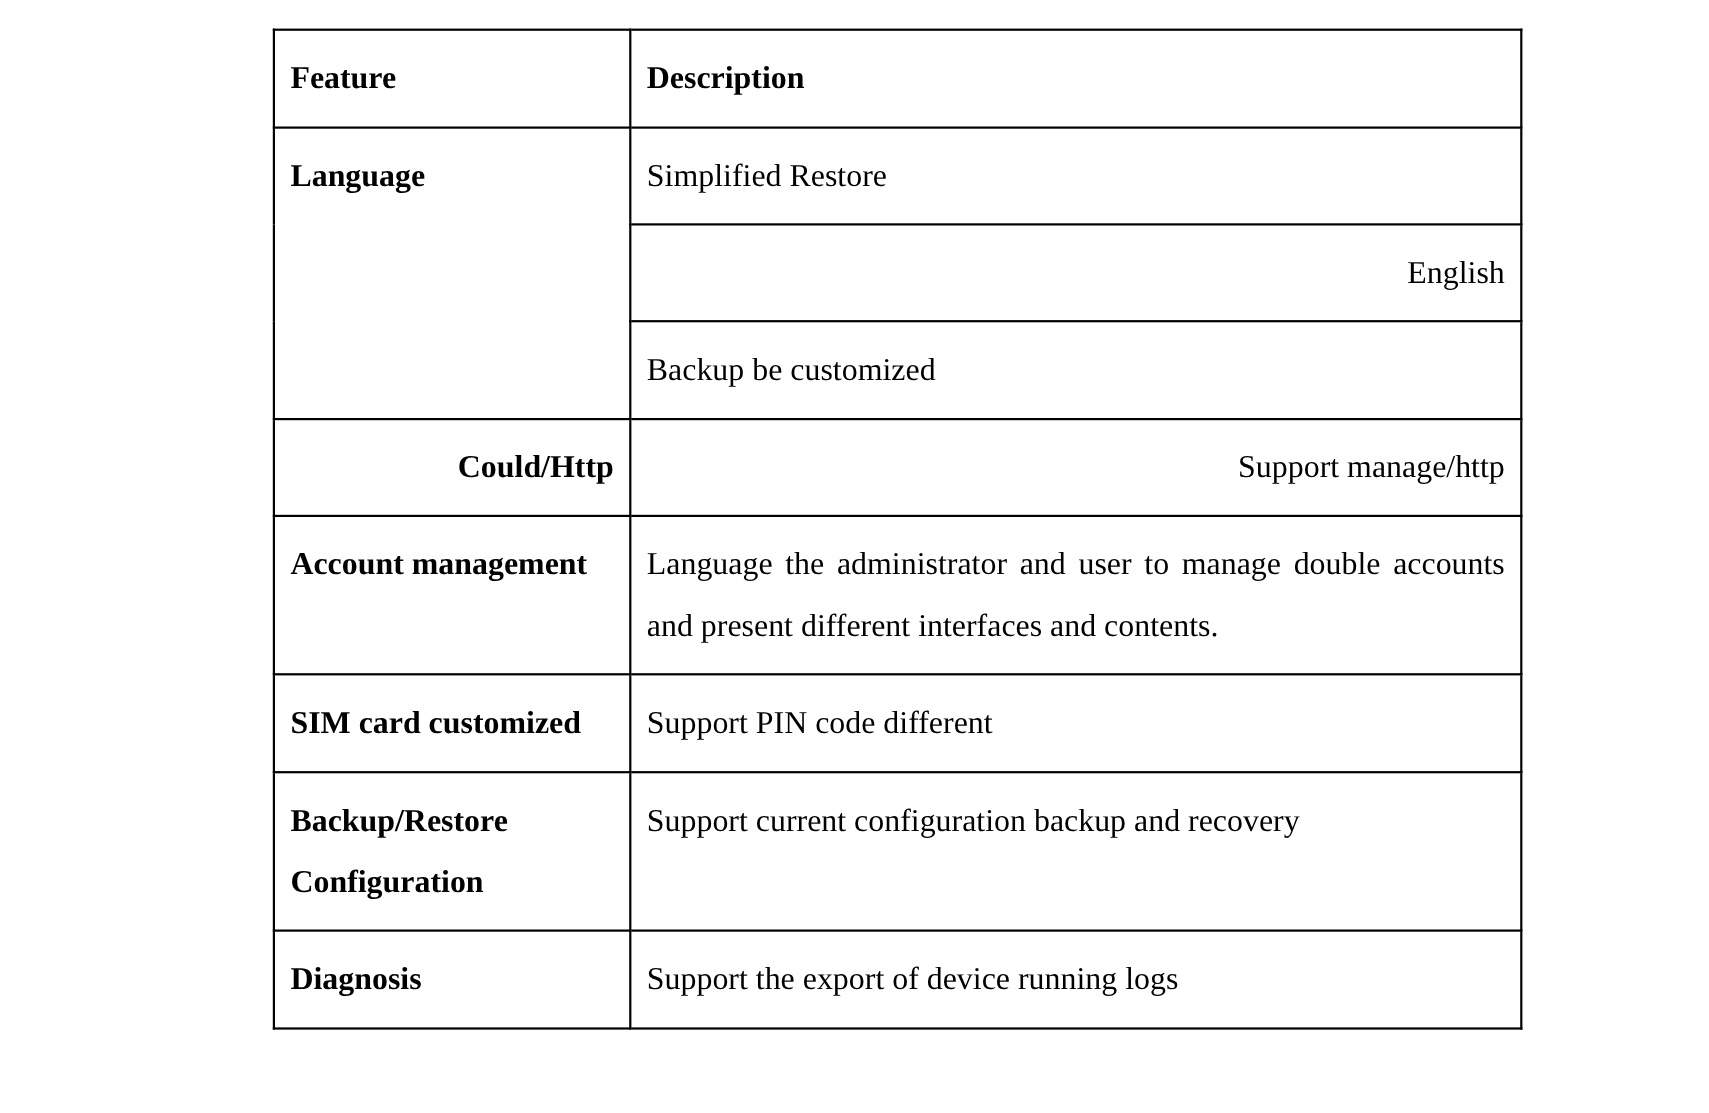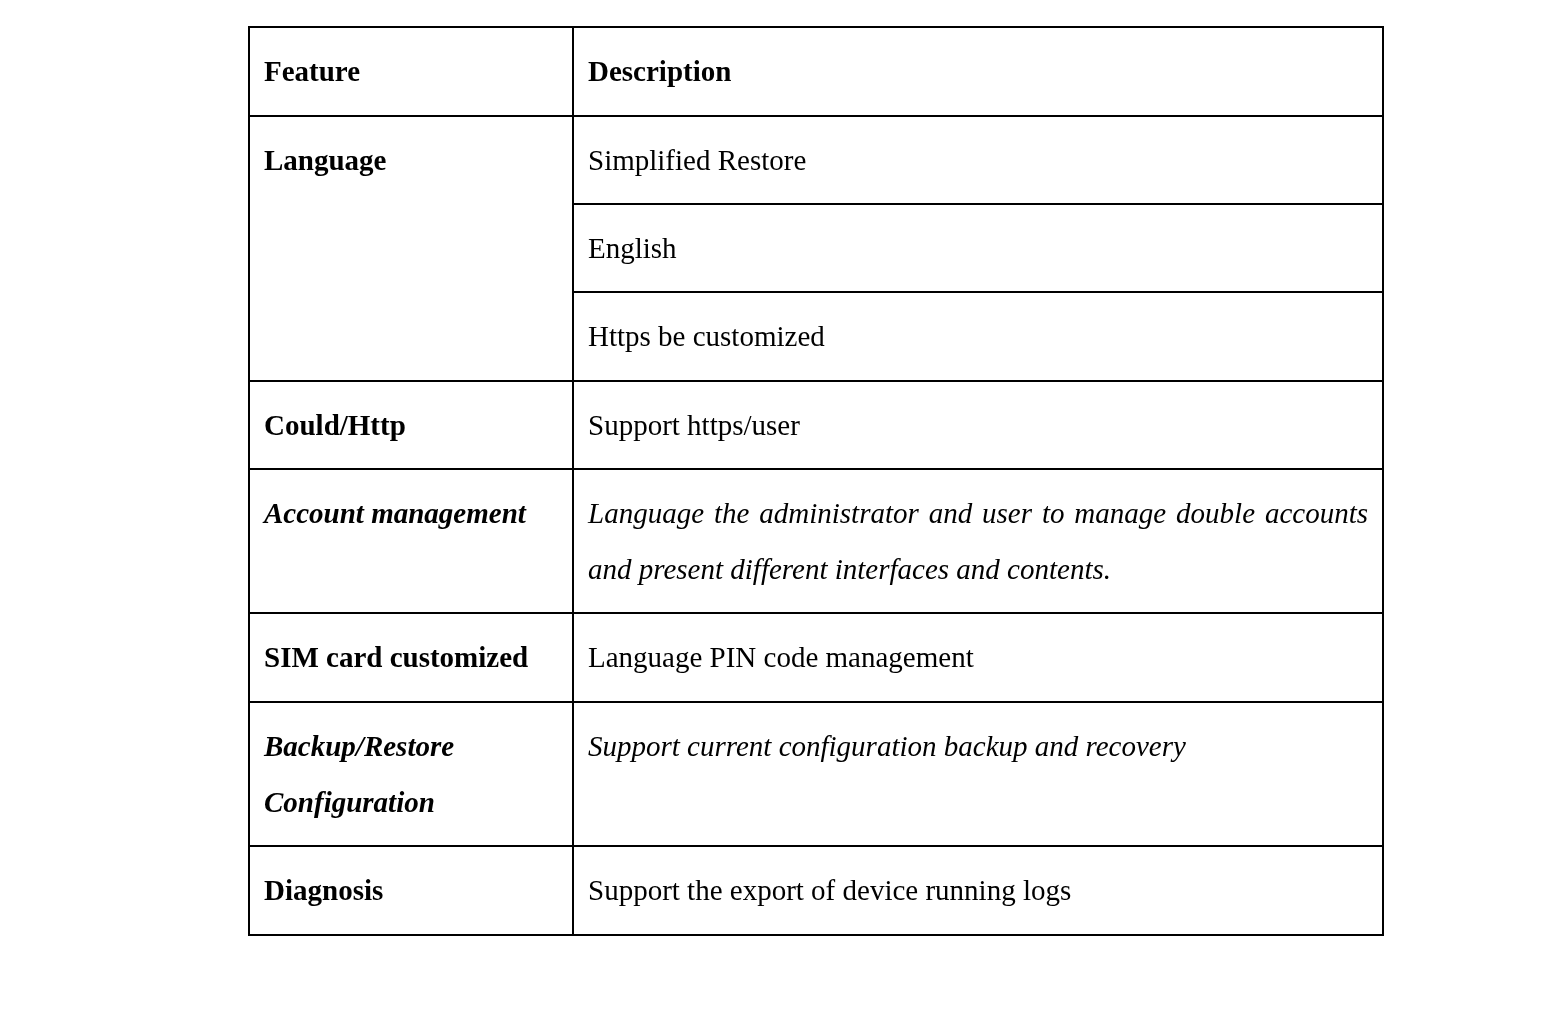--- a/index.html
+++ b/index.html
@@ -37,22 +37,22 @@
     font-weight: bold;
   }
   td.head {
     font-weight: bold;
   }
   td.justify {
     text-align: justify;
   }
   tr.h89  { height: 89px; }
   tr.h90  { height: 70px; }
-  tr.h91  { height: 82px; }
-  tr.h146 { height: 140px; font-style: italic; }
+  tr.h91  { height: 82px; text-align: right; }
+  tr.h146 { height: 140px; }
 </style>
 </head>
 <body>
 
 <div class="table-wrap">
   <table class="feature-table">
     <colgroup>
       <col style="width:324px">
       <col style="width:810px">
     </colgroup>
@@ -63,36 +63,36 @@
       </tr>
 
       <tr class="h90">
         <td class="feat" rowspan="3">Language</td>
         <td>Simplified Restore</td>
       </tr>
       <tr class="h91">
         <td>English</td>
       </tr>
       <tr class="h89">
-        <td>Https be customized</td>
+        <td>Backup be customized</td>
       </tr>
 
       <tr class="h91">
         <td class="feat">Could/Http</td>
-        <td>Support https/user</td>
+        <td>Support manage/http</td>
       </tr>
 
       <tr class="h146">
         <td class="feat">Account management</td>
         <td class="justify">Language the administrator and user to manage double accounts and present different interfaces and contents.</td>
       </tr>
 
       <tr class="h89">
         <td class="feat">SIM card customized</td>
-        <td>Language PIN code management</td>
+        <td>Support PIN code different</td>
       </tr>
 
       <tr class="h146">
         <td class="feat">Backup/Restore Configuration</td>
         <td>Support current configuration backup and recovery</td>
       </tr>
 
       <tr class="h89">
         <td class="feat">Diagnosis</td>
         <td>Support the export of device running logs</td>

